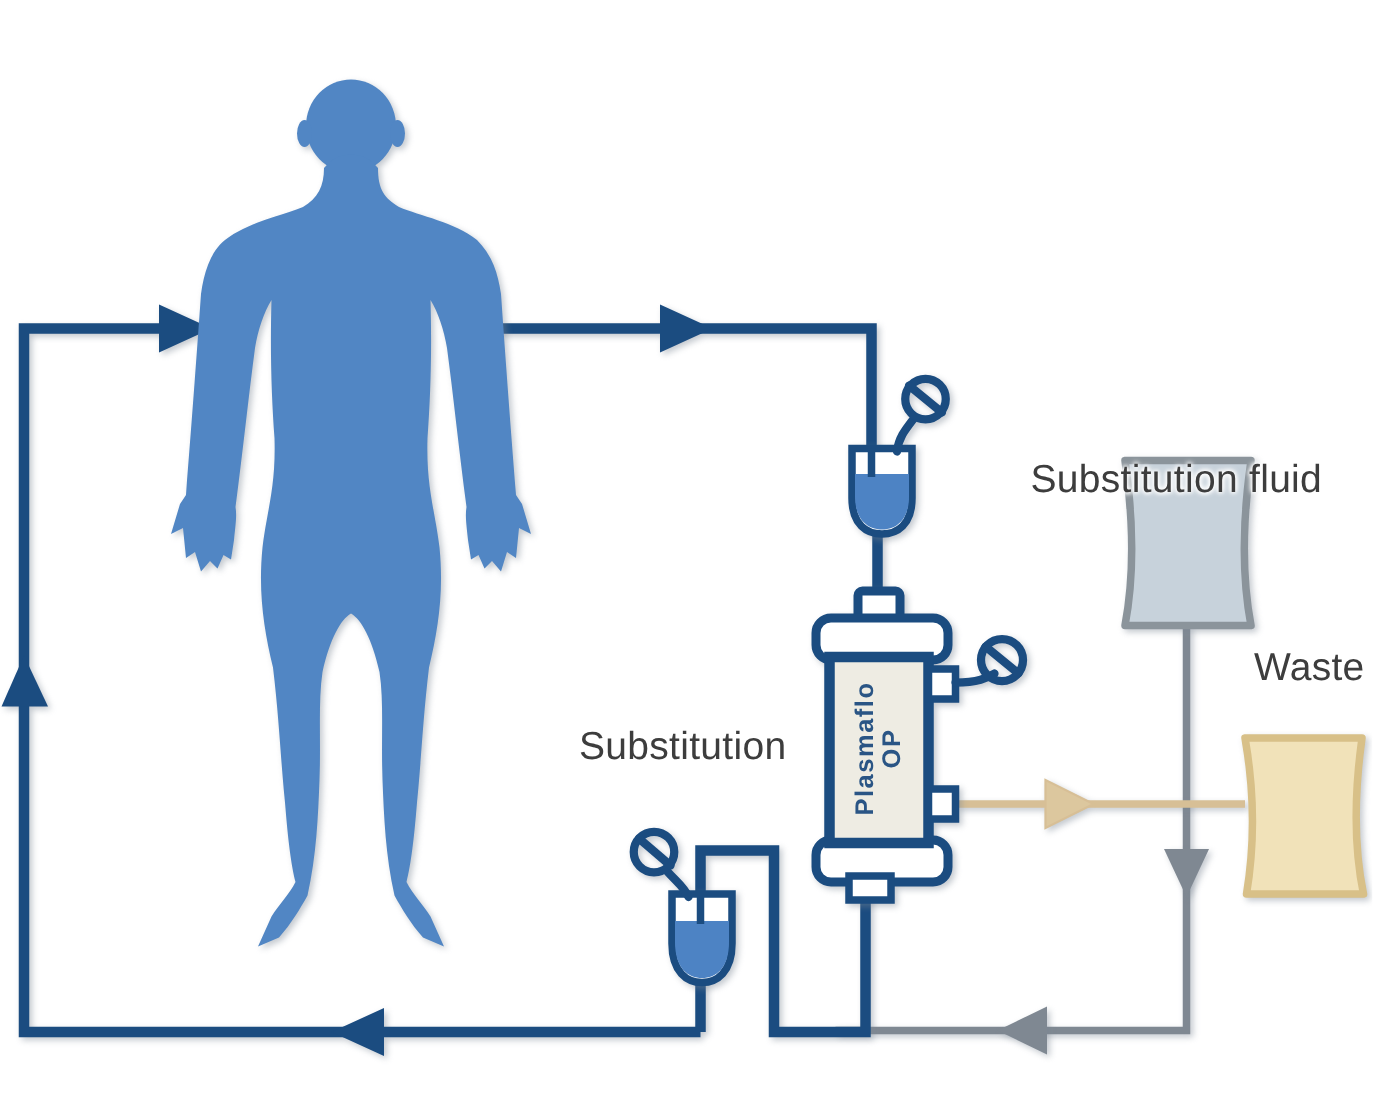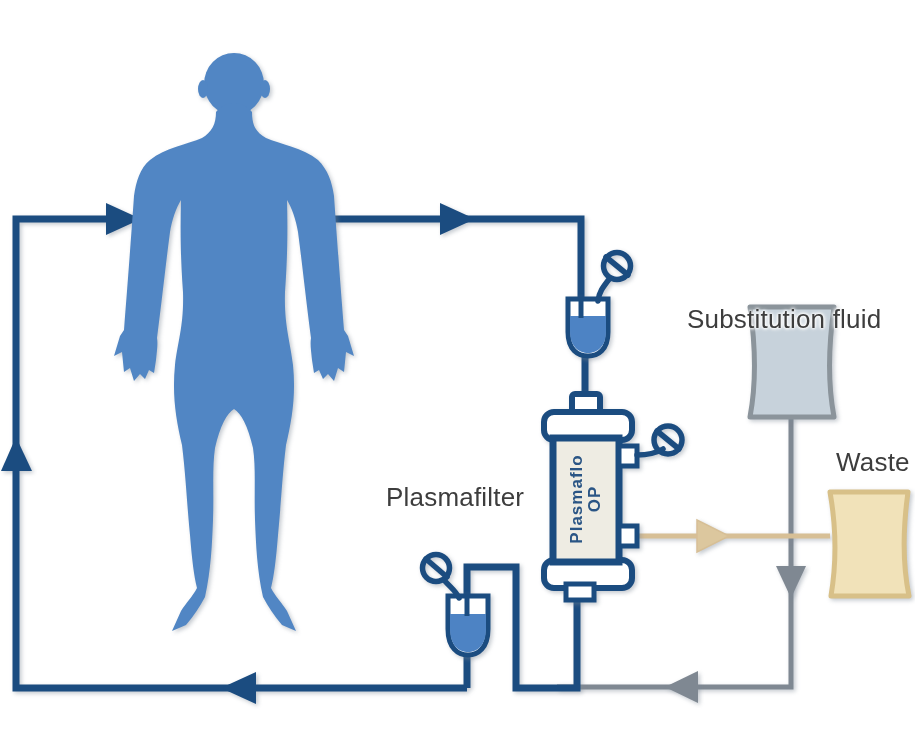--- a/index.html
+++ b/index.html
@@ -158,22 +158,22 @@
     <g class="shadowed">
       <path class="device" stroke-width="5" d="M 448 596 H 488 V 629 C 488 648 478 655 468 655 C 458 655 448 648 448 629 Z"></path>
       <path class="liquid" d="M 450 614 H 486 V 628 C 486 646 477 652 468 652 C 459 652 450 646 450 628 Z"></path>
       <line class="blue-thin" x1="467" y1="596" x2="467" y2="616"></line>
       <path class="clamp" d="M 444 580 C 451 588 456 591 459 598"></path>
       <circle class="clamp" cx="436" cy="568" r="13.5"></circle>
       <line class="clamp" x1="426" y1="559" x2="447" y2="577"></line>
     </g>
   </svg>
 
-  <div class="label" style="left:386px;top:482px;">Plasmafilter</div>
+  <div class="label" style="left:386px;top:482px;">Substitution</div>
   <div class="label" style="left:687px;top:260px;margin-top:44px;">Substitution fluid</div>
-  <div class="label" style="left:836px;top:447px;">Waste</div>
+  <div class="label" style="left:836px;top:429px;">Waste</div>
 
   <div class="brand">
     <span>Plasmaflo</span>
     <span>OP</span>
   </div>
 
 </div>
 
 </body></html>

